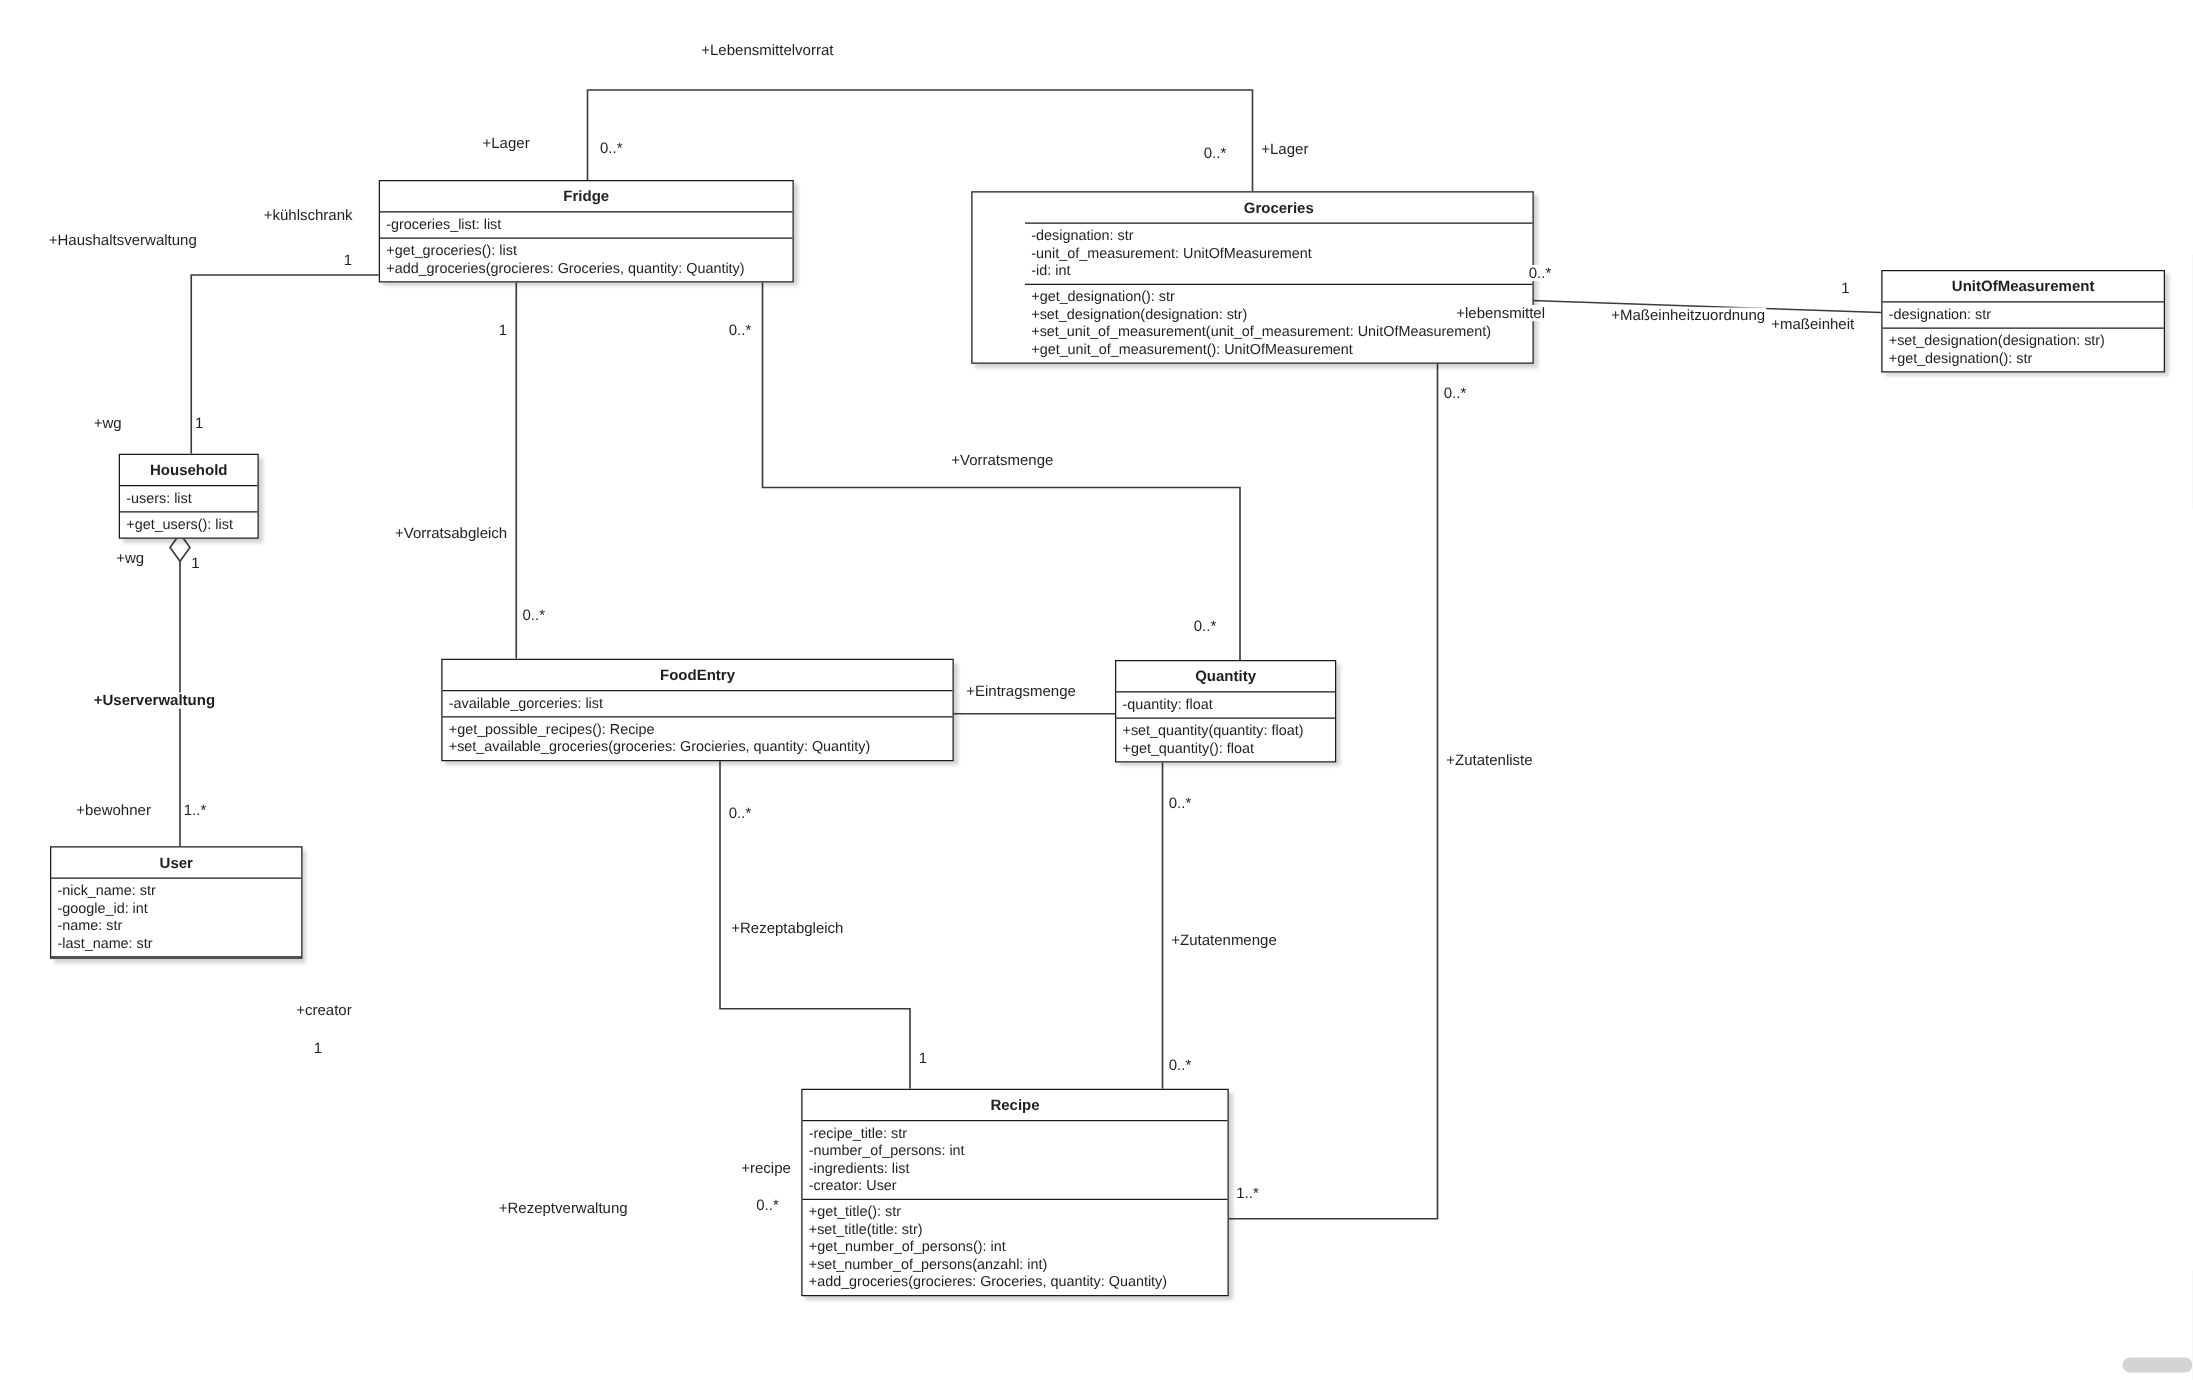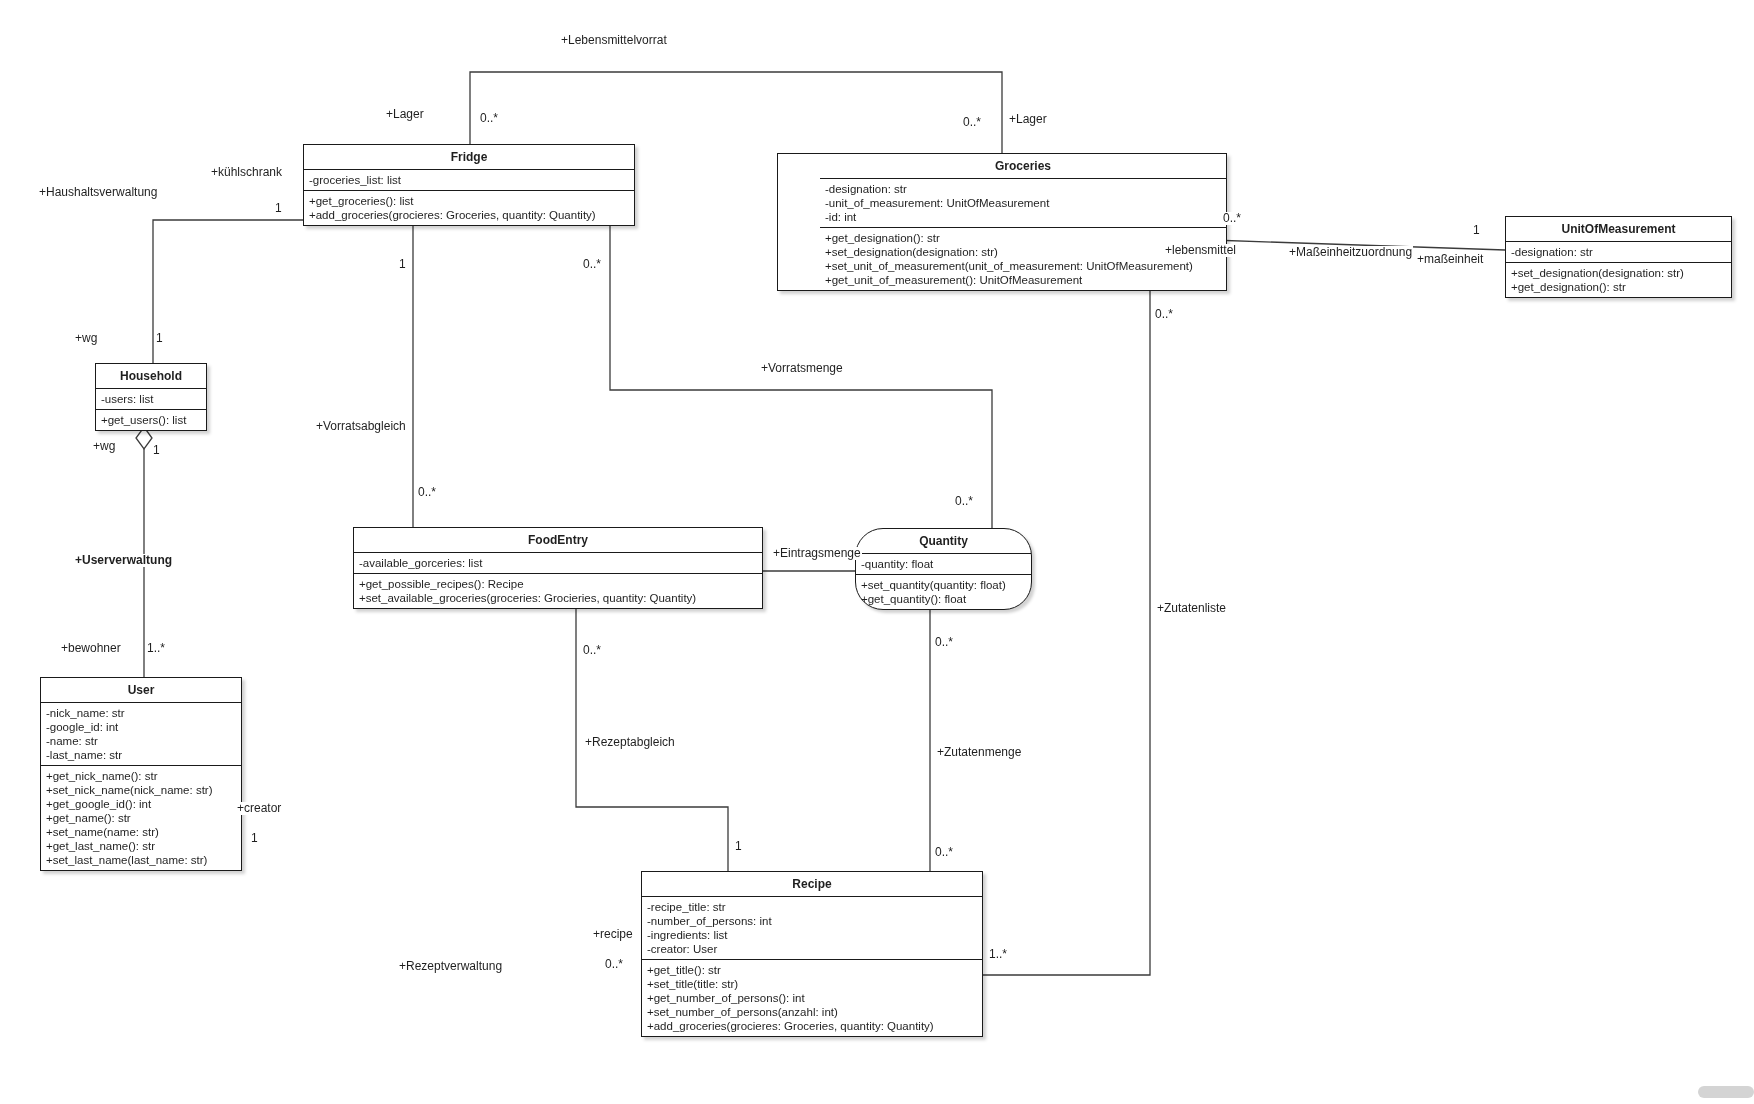--- a/index.html
+++ b/index.html
@@ -23,21 +23,21 @@
   .elabel{
     position:absolute;font-size:12px;line-height:13px;white-space:nowrap;
     background:#ffffff;padding:0 1px;
   }
   
   #c-fridge     {left:303px; top:144px; width:330px;}
   #c-groceries  {left:777px; top:153px; width:406px;padding-left:42px;}
   #c-uom        {left:1505px;top:216px; width:225px;}
   #c-household  {left:95px;  top:363px; width:110px;}
   #c-foodentry  {left:353px; top:527px; width:408px;}
-  #c-quantity   {left:855px; top:528px; width:175px;border-radius:28px;}
+  #c-quantity   {left:892px; top:528px; width:175px;}
   #c-user       {left:40px;  top:677px; width:200px;}
   #c-recipe     {left:641px; top:871px; width:340px;}
   
   #l-lebensmittelvorrat{left:560px;top:34px;}
   #l-lager{left:385px;top:108px;}        #l-mult-lager{left:479px;top:112px;}
   #l-mult-inhalt{left:962px;top:116px;}  #l-inhalt{left:1008px;top:113px;}
   #l-haushaltsverwaltung{left:38px;top:186px;}
   #l-kuehlschrank{left:210px;top:166px;} #l-mult-kuehlschrank{left:274px;top:202px;}
   #l-wg-top{left:74px;top:332px;}        #l-mult-wg-top{left:155px;top:332px;}
   #l-wg-bottom{left:92px;top:440px;}     #l-mult-wg-bottom{left:152px;top:444px;}
@@ -161,29 +161,20 @@
       </div>
   </div>
 
   <div class="uml-class" id="c-user">
     <div class="uml-title">User</div>
     <div class="uml-section attrs">
         <div class="member">-nick_name: str</div>
         <div class="member">-google_id: int</div>
         <div class="member">-name: str</div>
         <div class="member">-last_name: str</div>
-      </div>
-    <div class="uml-section">
-        <div class="member">+get_nick_name(): str</div>
-        <div class="member">+set_nick_name(nick_name: str)</div>
-        <div class="member">+get_google_id(): int</div>
-        <div class="member">+get_name(): str</div>
-        <div class="member">+set_name(name: str)</div>
-        <div class="member">+get_last_name(): str</div>
-        <div class="member">+set_last_name(last_name: str)</div>
       </div>
   </div>
 
   <div class="uml-class" id="c-recipe">
     <div class="uml-title">Recipe</div>
     <div class="uml-section attrs">
         <div class="member">-recipe_title: str</div>
         <div class="member">-number_of_persons: int</div>
         <div class="member">-ingredients: list</div>
         <div class="member">-creator: User</div>

